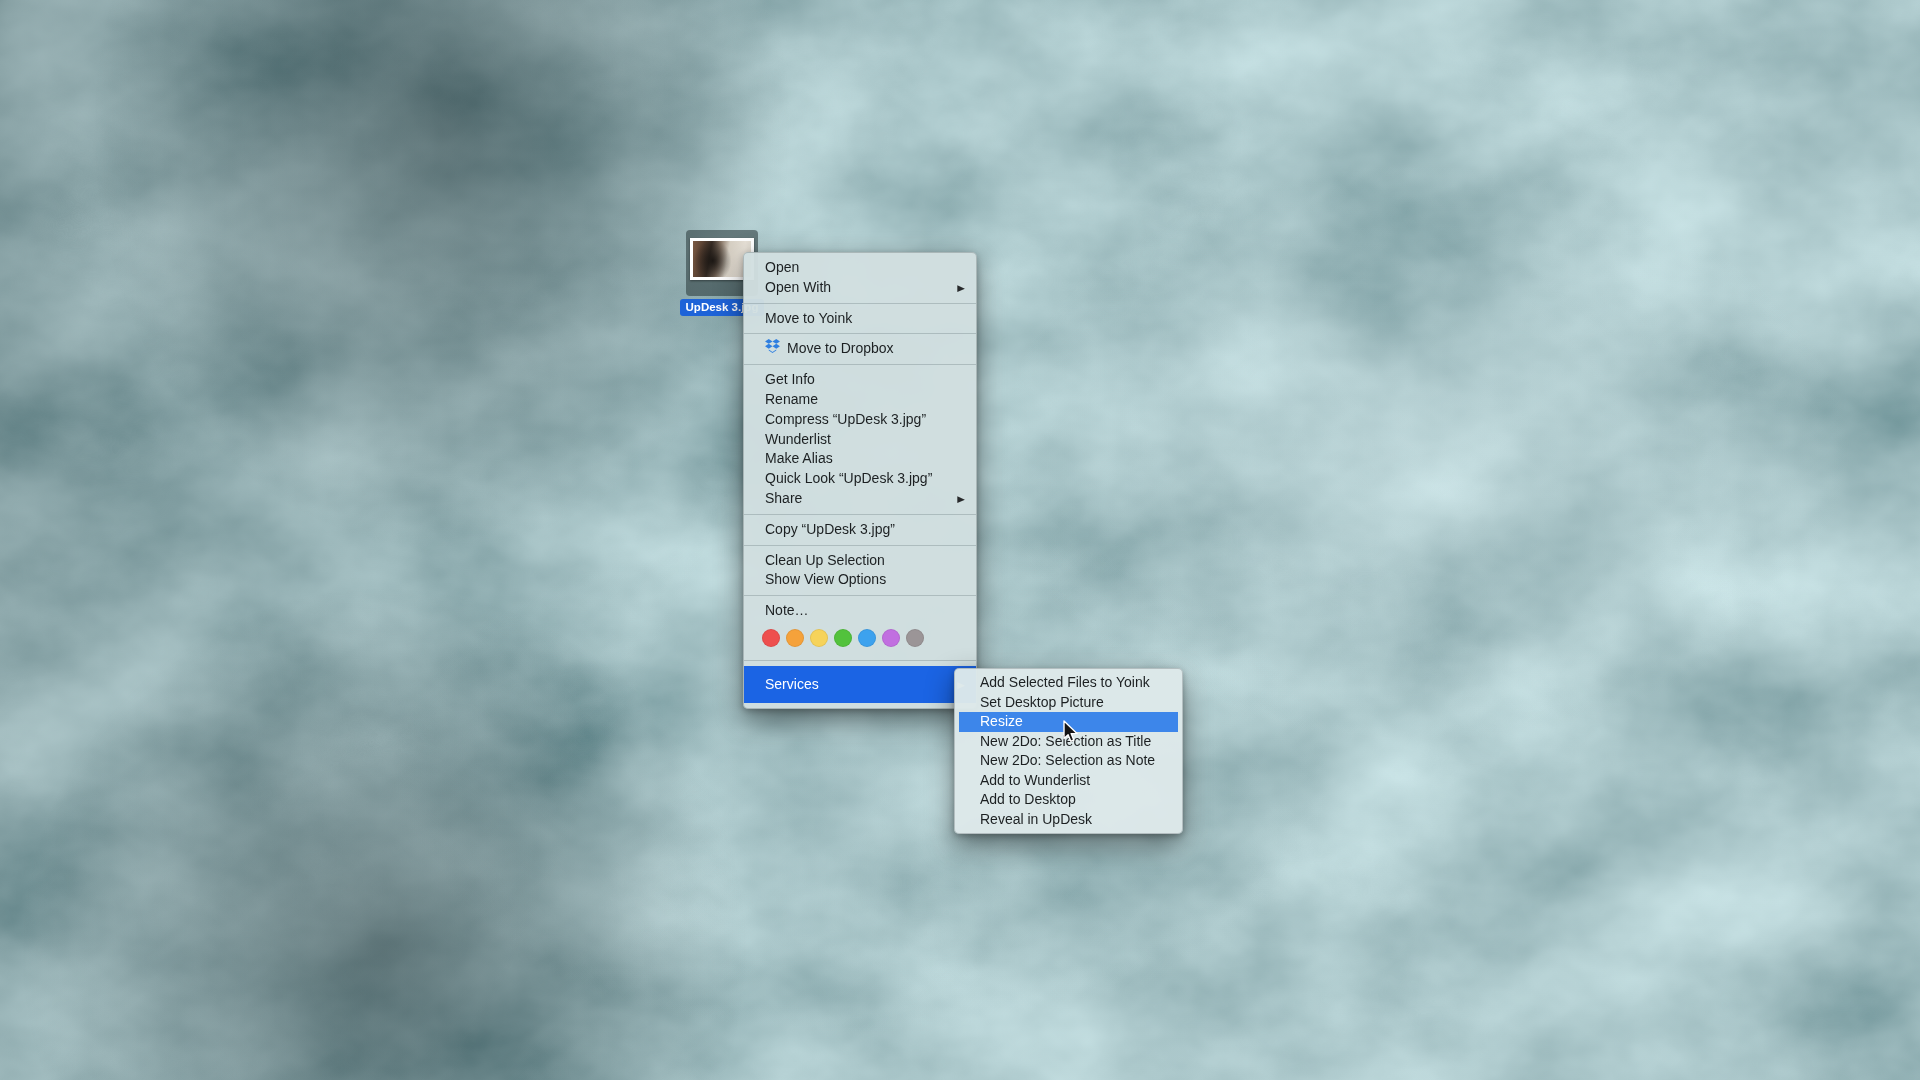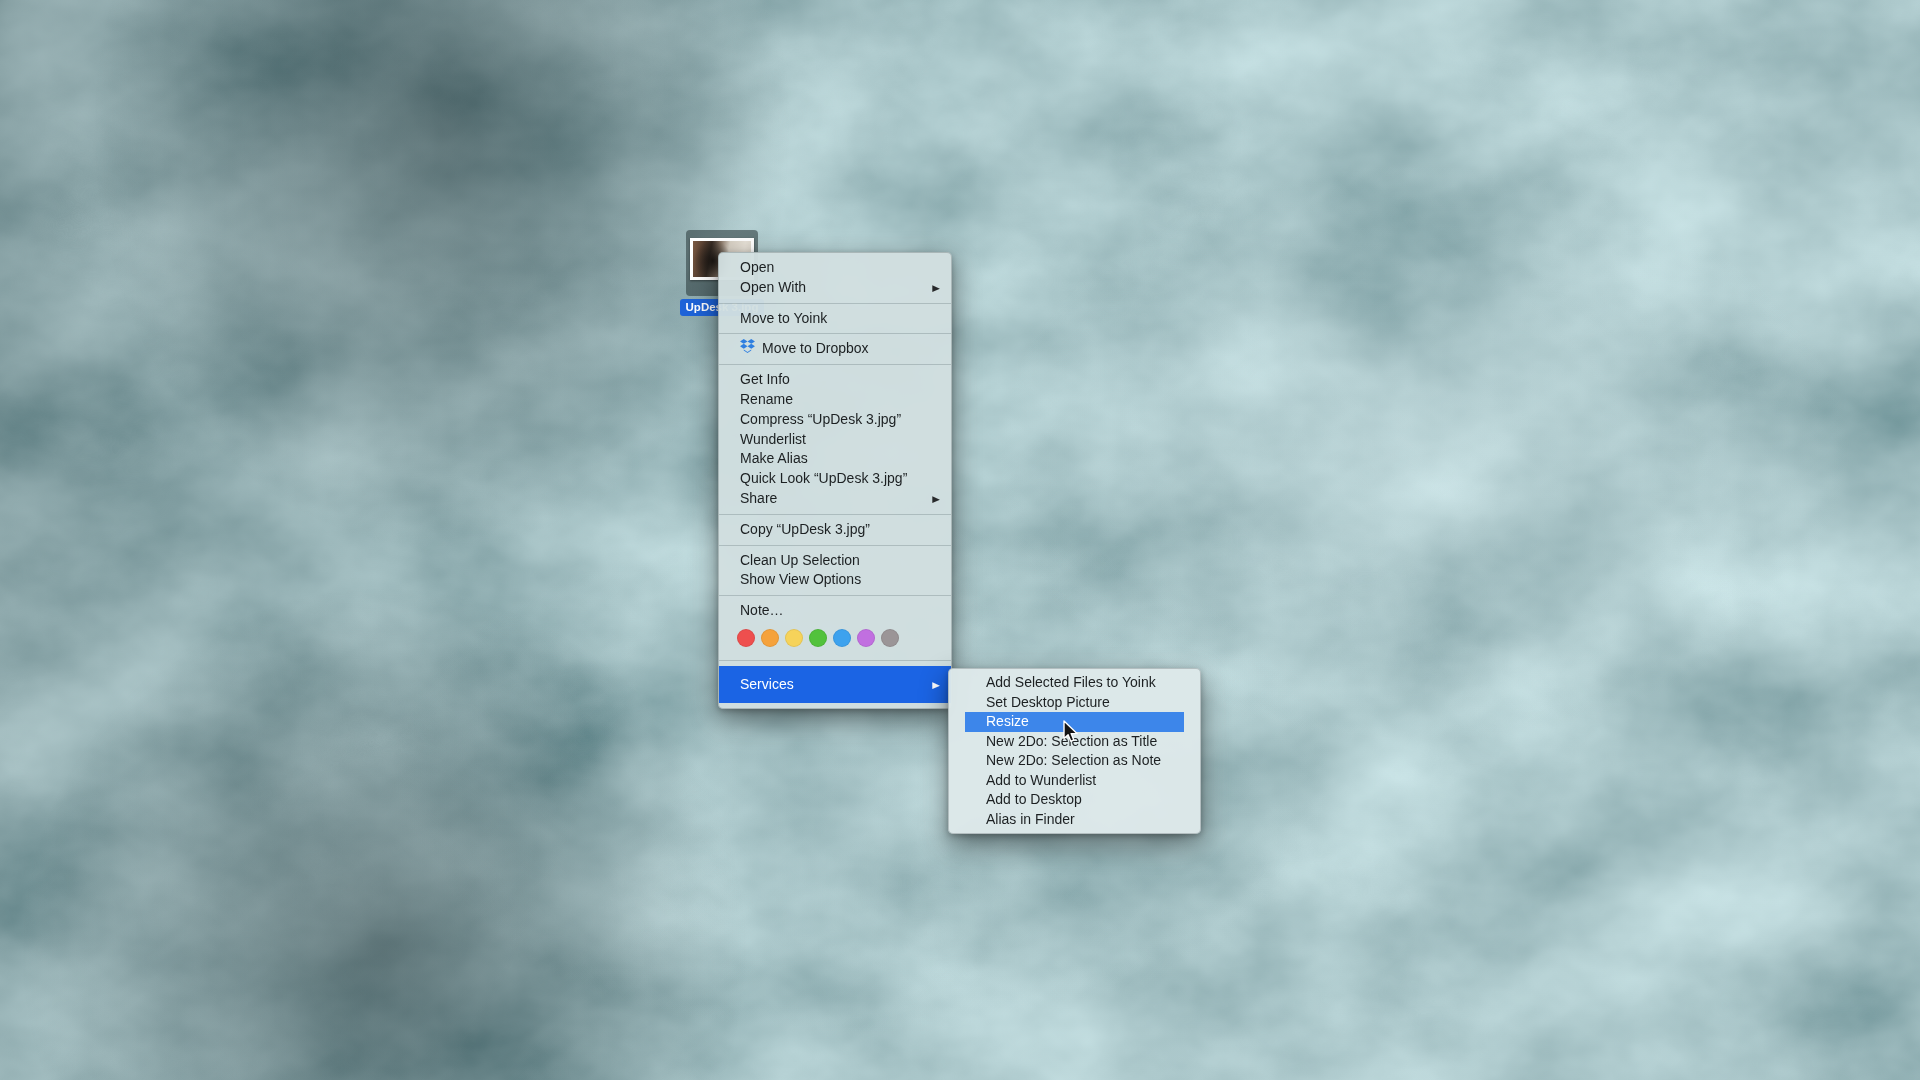--- a/index.html
+++ b/index.html
@@ -20,23 +20,23 @@
               box-shadow:0 1px 2px rgba(0,0,0,0.4);
               background:
                 radial-gradient(26px 30px at 34% 55%, rgba(24,20,17,0.95), rgba(24,20,17,0) 72%),
                 linear-gradient(100deg,#7c5a43 0%,#5a4233 16%,#3a2f27 30%,#8a7868 44%,#d6cfc3 58%,#e7e1d7 82%,#d9d3c8 100%);}
   .file-label{position:absolute;left:680px;top:299px;width:84px;height:17px;border-radius:3px;
               color:#fff;font-size:11.5px;font-weight:600;line-height:17px;text-align:center;
               overflow:hidden;white-space:nowrap;}
   
   .menu{position:absolute;border-radius:5px;border:1px solid rgba(30,42,44,0.22);
         box-shadow:0 10px 28px rgba(0,0,0,0.45),0 2px 6px rgba(0,0,0,0.25);
-        font-size:14px;color:#1c2022;}
+        font-size:14px;color:#1c2022;margin-left:25px;}
   .menu.main{left:718px;top:252px;width:232px;padding:5px 0;background:rgba(209,223,224,0.96);}
-  .menu.sub{left:948px;top:668px;width:219px;padding:4px 16px;background:rgba(221,232,233,0.97);}
+  .menu.sub{left:929px;top:668px;width:219px;padding:4px 4px;background:rgba(221,232,233,0.97);}
   .mi{height:19.8px;line-height:19.8px;padding:0 11px 0 21px;display:flex;align-items:center;
       white-space:nowrap;}
   .menu.sub .mi{height:19.5px;line-height:19.5px;}
   .mi .lbl{flex:1 1 auto;overflow:hidden;}
   .mi .arr{flex:0 0 auto;font-size:10px;line-height:inherit;color:#27292b;transform:scaleY(0.9);}
   .mi.hl{color:#fff;height:37px;line-height:23px;}
   .mi.hl .arr{color:#fff;}
   .mi.subhl{color:#ffffff;}
   .sep{height:1px;margin:5px 0;background:rgba(52,70,72,0.22);}
   .dropbox-ic{flex:0 0 auto;margin-right:7px;display:inline-block;}
@@ -164,21 +164,21 @@
     <div class="mi">
       <span class="lbl">New 2Do: Selection as Note</span>
     </div>
     <div class="mi">
       <span class="lbl">Add to Wunderlist</span>
     </div>
     <div class="mi">
       <span class="lbl">Add to Desktop</span>
     </div>
     <div class="mi">
-      <span class="lbl">Alias in Finder</span>
+      <span class="lbl">Reveal in UpDesk</span>
     </div>
   </div>
 
   <div class="cursor">
     <svg width="24" height="26" viewBox="0 0 24 26">
       <path d="M5 2 L5 19.6 L9.1 15.8 L11.8 22.3 L14.8 21 L12.1 14.6 L18 14.4 Z" fill="#141414" stroke="#ffffff" stroke-width="1.4" stroke-linejoin="round"></path>
     </svg>
   </div>
 
 </div>

